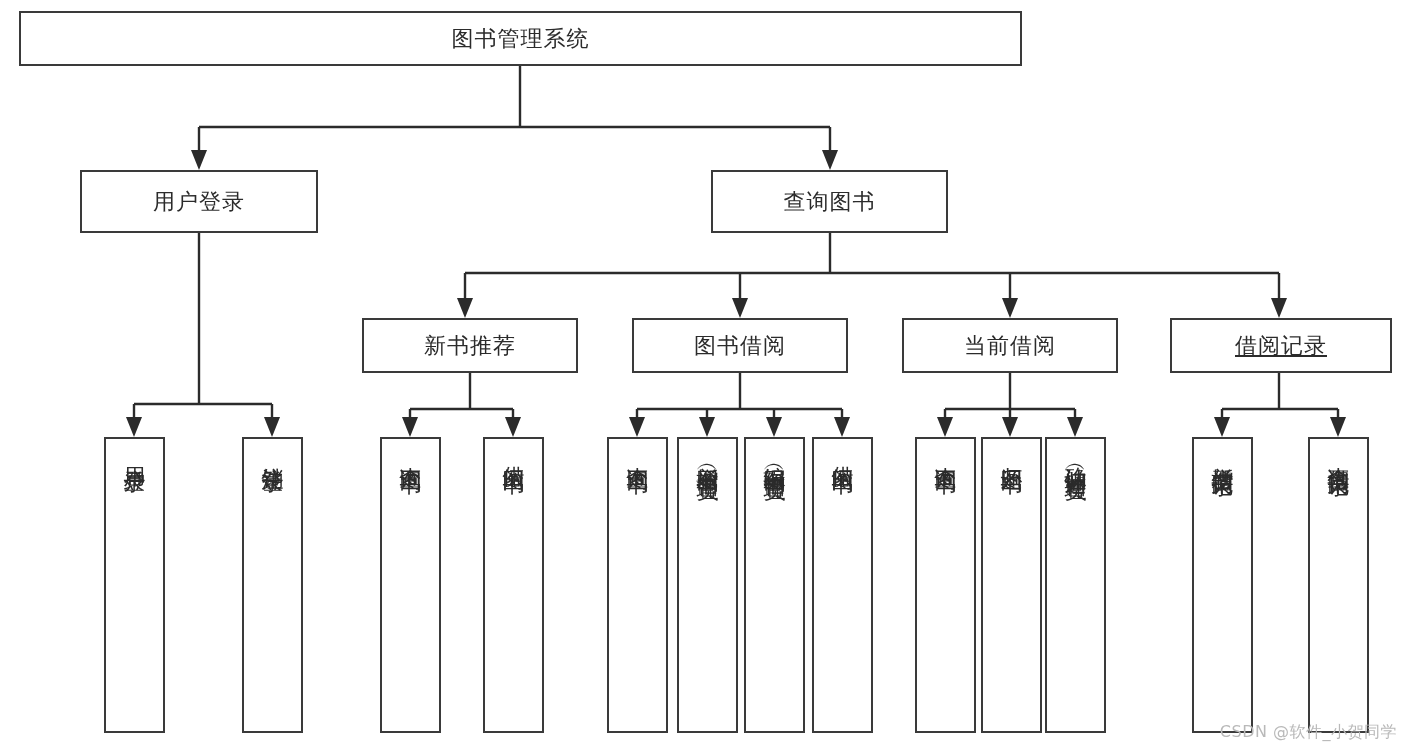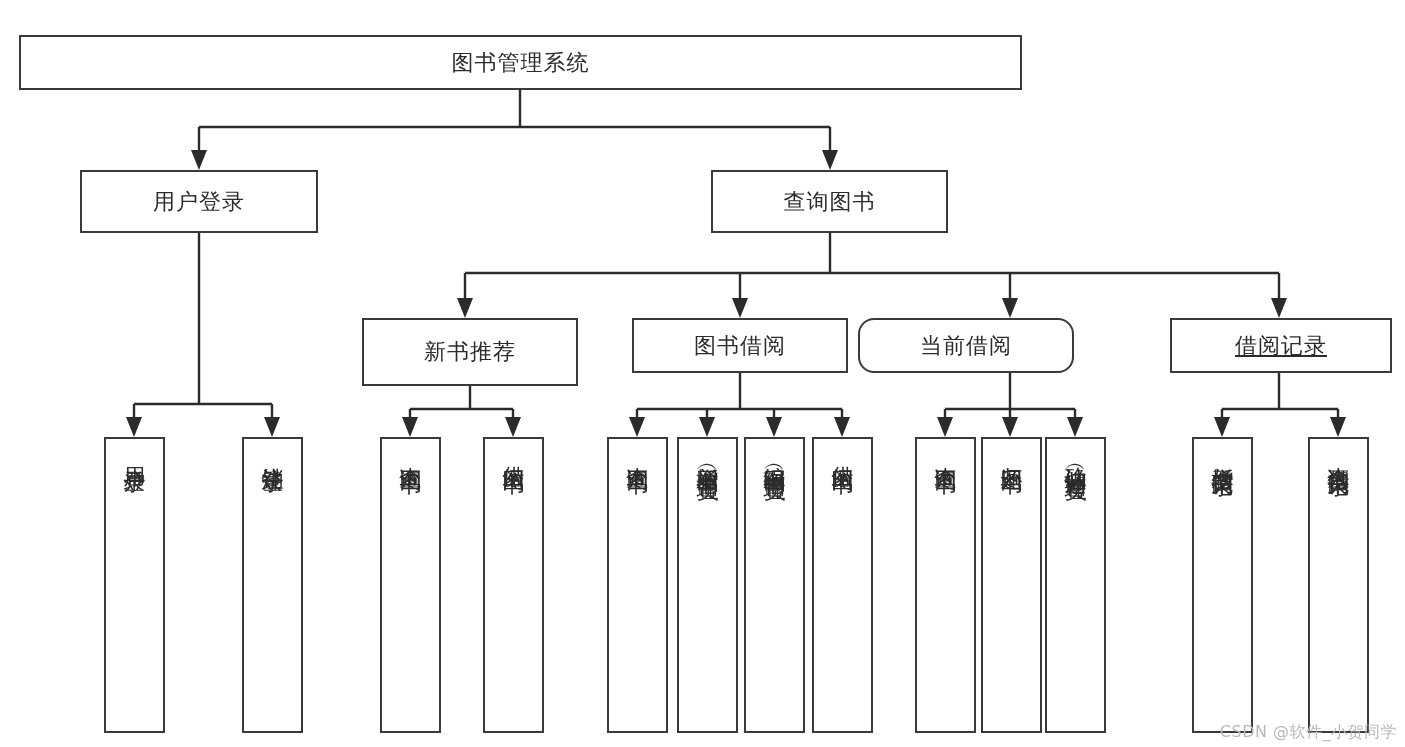--- a/index.html
+++ b/index.html
@@ -134,38 +134,38 @@
     <polygon points="1067,417 1083,417 1075,437"></polygon>
 
     <line x1="1279" y1="373" x2="1279" y2="409"></line>
     <line x1="1222" y1="409" x2="1338" y2="409"></line>
     <line x1="1222" y1="409" x2="1222" y2="419"></line>
     <polygon points="1214,417 1230,417 1222,437"></polygon>
     <line x1="1338" y1="409" x2="1338" y2="419"></line>
     <polygon points="1330,417 1346,417 1338,437"></polygon>
   </svg>
 
-  <div class="node h" style="left:19px; top:11px; width:1003px; height:55px;margin-top:24px;">
+  <div class="node h" style="left:19px; top:11px; width:1003px; height:55px;">
     <span>图书管理系统</span>
   </div>
 
   <div class="node h" style="left:80px; top:170px; width:238px; height:63px;">
     <span>用户登录</span>
   </div>
   <div class="node h" style="left:711px; top:170px; width:237px; height:63px;">
     <span>查询图书</span>
   </div>
 
-  <div class="node h" style="left:362px; top:318px; width:216px; height:68px;">
+  <div class="node h" style="left:362px; top:318px; width:216px; height:55px;">
     <span>新书推荐</span>
   </div>
   <div class="node h" style="left:632px; top:318px; width:216px; height:55px;">
     <span>图书借阅</span>
   </div>
-  <div class="node h" style="left:858px; top:318px; width:216px; height:55px;border-radius:16px;">
+  <div class="node h" style="left:902px; top:318px; width:216px; height:55px;">
     <span>当前借阅</span>
   </div>
   <div class="node h" style="left:1170px; top:318px; width:222px; height:55px;text-decoration:underline;">
     <span>借阅记录</span>
   </div>
 
   <div class="node leaf" style="left:104px; top:437px; width:61px; height:296px;">
     <span class="leaf-label">用户登录</span>
   </div>
   <div class="node leaf" style="left:242px; top:437px; width:61px; height:296px;">

